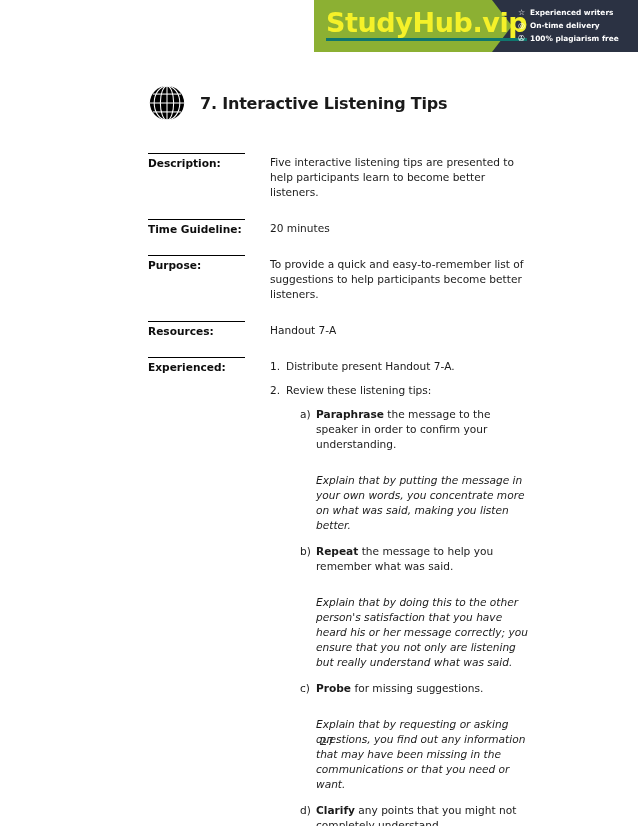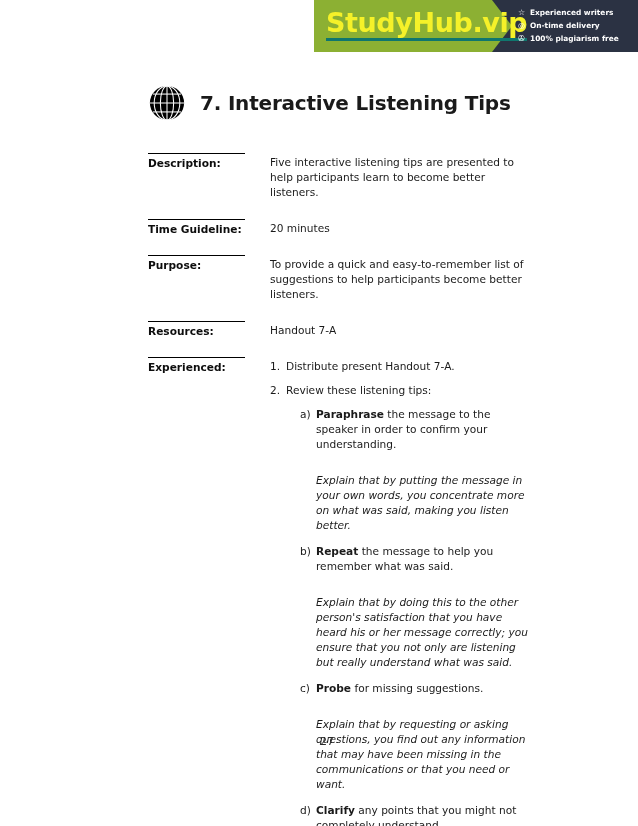--- a/index.html
+++ b/index.html
@@ -78,21 +78,21 @@
     display: flex;
     align-items: center;
     gap: 14px;
   }
   .globe-icon {
     width: 38px;
     height: 38px;
     flex: 0 0 38px;
   }
   .doc-title {
-    font-size: 20px;
+    font-size: 16px;
     font-weight: bold;
     color: #1a1a1a;
     letter-spacing: -0.2px;
     white-space: nowrap;
     text-align: center;
   }
 
   
   .content {
     position: absolute;

